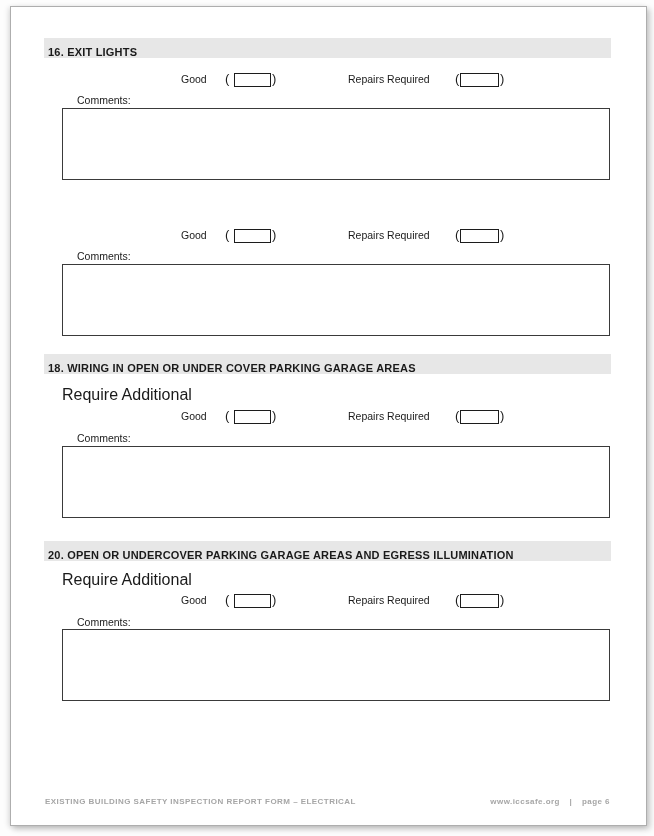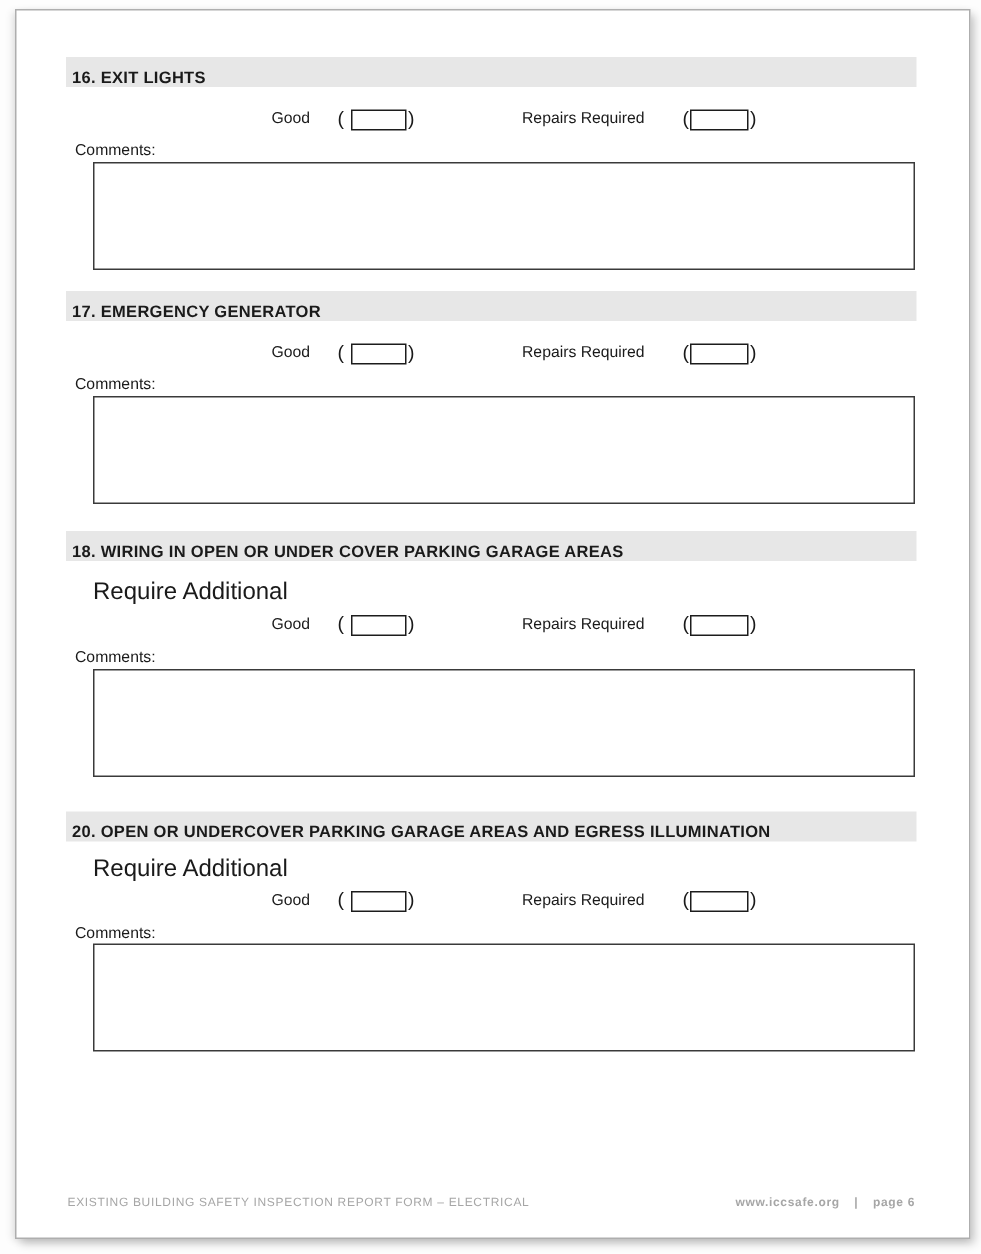--- a/index.html
+++ b/index.html
@@ -91,21 +91,21 @@
     width: 35px;
     height: 12px;
     border: 1.5px solid #1c1c1c;
     background: #ffffff;
   }
   .cb1 { left: 190px; }
   .cb2 { left: 416px; width: 37px; }
 
   .comments-lbl {
     position: absolute;
-    left: 6px;
+    left: 33px;
     font-size: 10.5px;
     white-space: nowrap;
   }
   .section .comments-lbl { top: 56px; }
   .has-ra .comments-lbl  { top: 78px; }
   .s19 .comments-lbl     { top: 75px; }
 
   .comments-box {
     position: absolute;
     left: 18px;
@@ -116,21 +116,21 @@
   }
   .section .comments-box { top: 70px; }
   .has-ra .comments-box  { top: 92px; }
   .s19 .comments-box     { top: 88px; }
 
   .footer-left {
     position: absolute;
     left: 34px;
     top: 790px;
     font-size: 8px;
-    font-weight: normal;
+    font-weight: bold;
     letter-spacing: 0.45px;
     color: #a6a6a6;
     white-space: nowrap;
   }
   .footer-right {
     position: absolute;
     right: 36px;
     top: 790px;
     font-size: 8px;
     font-weight: bold;
@@ -158,23 +158,20 @@
       <span class="lbl rep-lbl">Repairs Required</span>
       <span class="paren p3">(</span>
       <div class="checkbox cb2"></div>
       <span class="paren p4">)</span>
     </div>
     <div class="comments-lbl">Comments:</div>
     <div class="comments-box"></div>
   </section>
 
   <section class="section s17">
-    <div class="bar">
-      <span class="bar-title">17. EMERGENCY GENERATOR</span>
-    </div>
     <div class="row">
       <span class="lbl good-lbl">Good</span>
       <span class="paren p1">(</span>
       <div class="checkbox cb1"></div>
       <span class="paren p2">)</span>
       <span class="lbl rep-lbl">Repairs Required</span>
       <span class="paren p3">(</span>
       <div class="checkbox cb2"></div>
       <span class="paren p4">)</span>
     </div>

